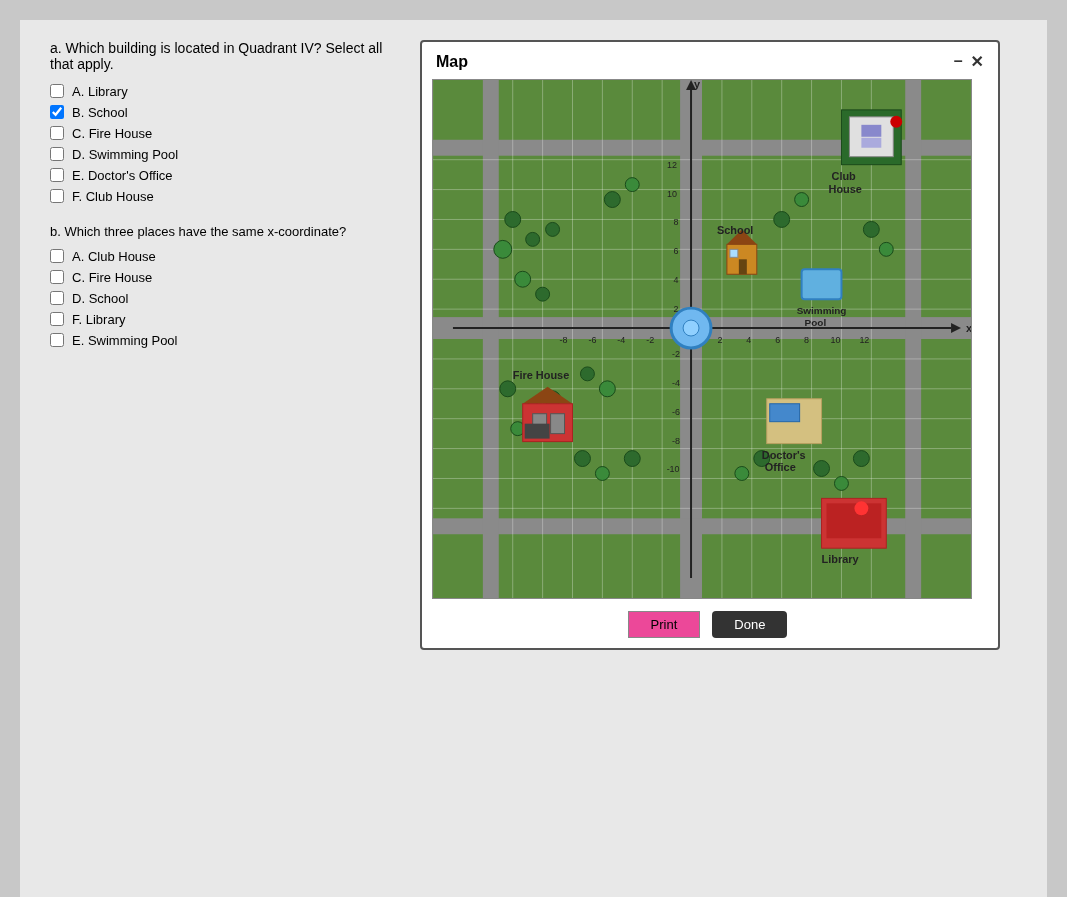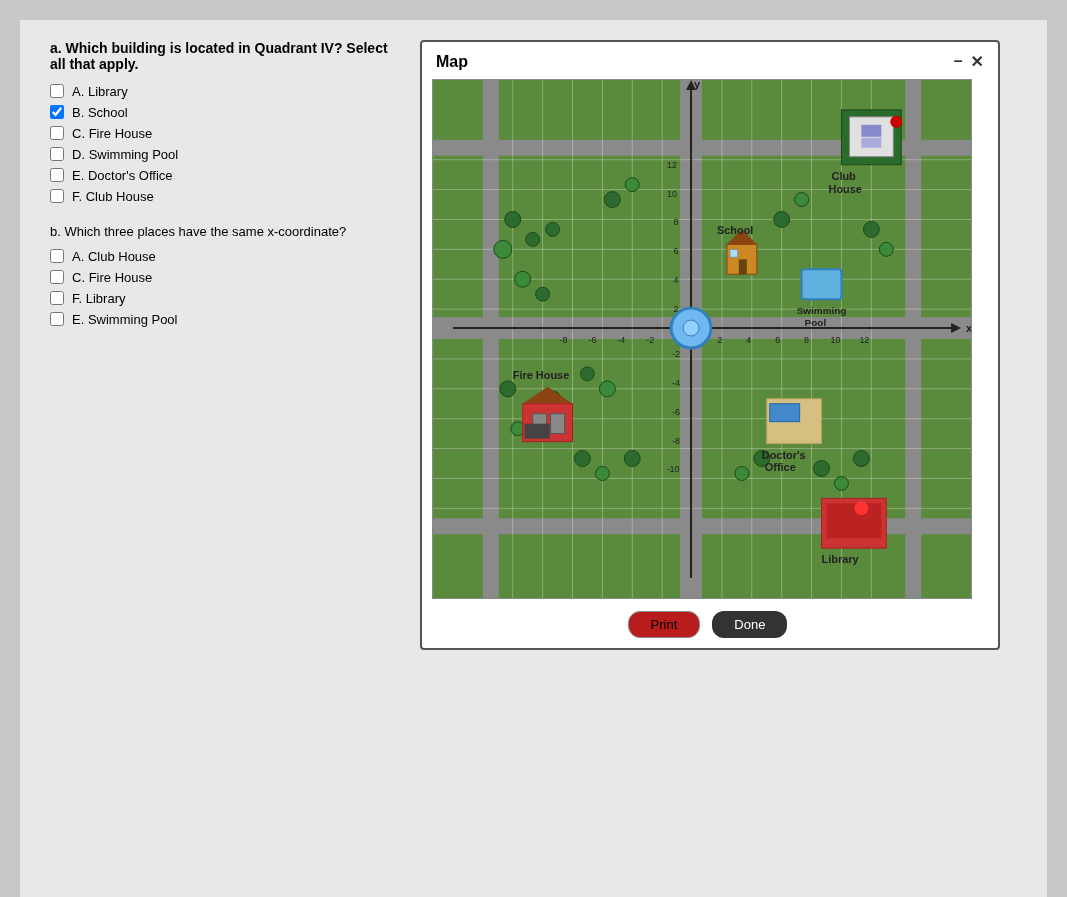--- a/index.html
+++ b/index.html
@@ -22,21 +22,21 @@
       gap: 30px;
       position: relative;
     }
     .left-panel {
       width: 340px;
       flex-shrink: 0;
     }
     .question {
       font-size: 14px;
       margin-bottom: 12px;
-      font-weight: bold;
+      font-weight: normal;
     }
     .options-list {
       list-style: none;
       margin-bottom: 20px;
     }
     .options-list li {
       display: flex;
       margin-bottom: 6px;
       font-size: 13px;
     }
@@ -84,33 +84,33 @@
       color: #333;
     }
     .buttons-row {
       display: flex;
       justify-content: center;
       gap: 12px;
       margin-top: 12px;
       width: 540px;
     }
     .btn-print {
-      background: #b91c1c;
+      background: #ec4899;
       border: 1px solid #888;
-      border-radius: 12px;
+      border-radius: 0;
       padding: 5px 22px;
       font-size: 13px;
       cursor: pointer;
       margin-left: 11px;
     }
     .btn-done {
       background: #333;
       color: white;
       border: none;
-      border-radius: 12px;
+      border-radius: 4px;
       padding: 5px 22px;
       font-size: 13px;
       cursor: pointer;
     }
   </style>
 </head>
 <body>
 
 <div class="main-container">
 
@@ -145,20 +145,24 @@
 
     <p class="sub-question">b. Which three places have the same x-coordinate?</p>
     <ul class="options-list">
       <li>
         <input type="checkbox" style="">
         <span>A.&nbsp;<span>Club House</span></span>
       </li>
       <li>
         <input type="checkbox" style="">
         <span>C.&nbsp;<span>Fire House</span></span>
+      </li>
+      <li>
+        <input type="checkbox" style="">
+        <span>D.&nbsp;<span>School</span></span>
       </li>
       <li>
         <input type="checkbox" style="">
         <span>F.&nbsp;<span>Library</span></span>
       </li>
       <li>
         <input type="checkbox" style="">
         <span>E.&nbsp;<span>Swimming Pool</span></span>
       </li>
     </ul>

